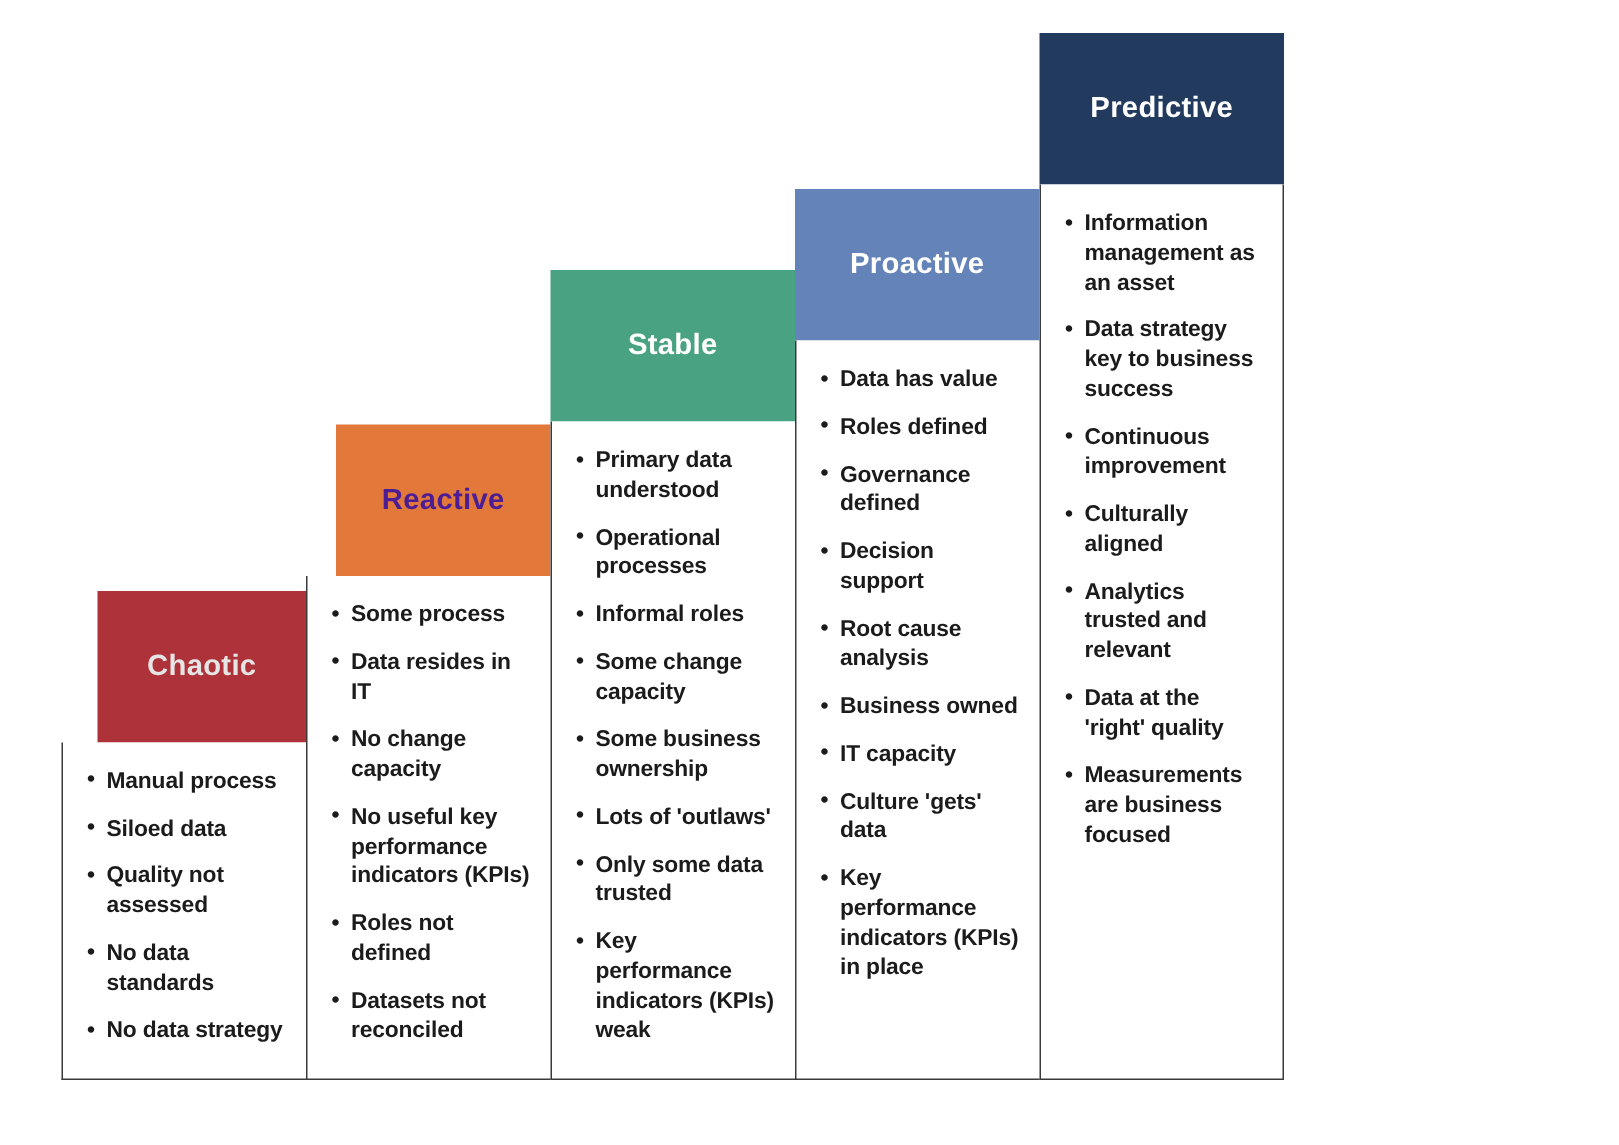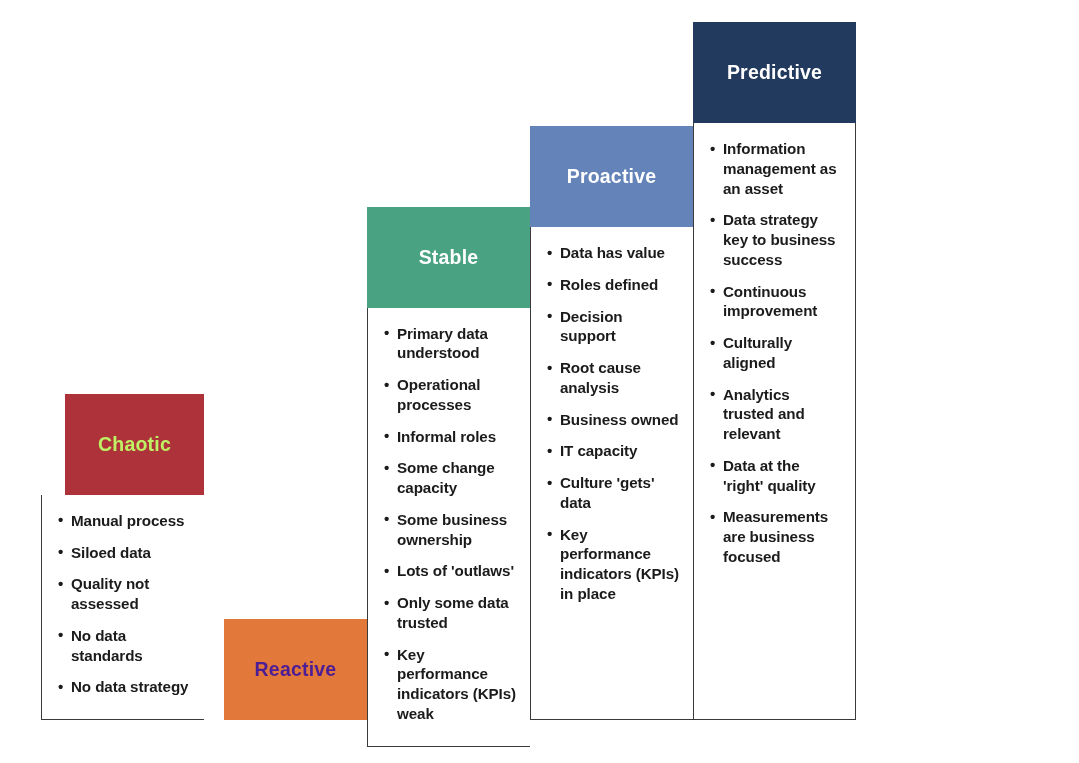--- a/index.html
+++ b/index.html
@@ -98,50 +98,60 @@
     left: 0;
     top: -0.5px;
     font-size: 15.2px;
     line-height: 1.30;
     color: #1b1b1b;
   }
 
   
   .col-0 { height: 699px; }
   .col-1 { height: 699px; }
-  .col-2 { height: 699px; justify-content: center; }
+  .col-2 { height: 699px; }
   .col-3 { height: 699px; }
   .col-4 { height: 699px; }
 
   .col-0 .header-box { margin-top: 0; }
 </style>
 </head>
 <body>
 
 <div id="stage">
   <div class="staircase" id="staircase">
       <div class="stage-col col-0">
         <div style="flex: 0 0 419px;"></div>
-        <div class="header-box" style="background: rgb(174, 50, 57); color: #bef264; margin-left: 24px;">
+        <div class="header-box" style="background: rgb(174, 50, 57); color: #e5e5e5; margin-left: 24px;">
           <span>Chaotic</span>
         </div>
         <div class="body-box">
           <ul class="bullets">
             <li>Manual process</li>
             <li>Siloed data</li>
             <li>Quality not assessed</li>
             <li>No data standards</li>
             <li>No data strategy</li>
           </ul>
         </div>
       </div>
       <div class="stage-col col-1">
         <div style="flex: 0 0 316px;"></div>
         <div class="header-box" style="background: rgb(226, 121, 58); color: #4c1d95; margin-left: 20px;">
           <span>Reactive</span>
+        </div>
+        <div class="body-box">
+          <ul class="bullets">
+            <li>Some process</li>
+            <li>Data resides in IT</li>
+            <li>No change capacity</li>
+            <li>No useful key performance indicators (KPIs)</li>
+            <li>Roles not defined</li>
+            <li>Datasets not reconciled</li>
+          </ul>
         </div>
       </div>
       <div class="stage-col col-2">
         <div style="flex: 0 0 212px;"></div>
         <div class="header-box" style="background: rgb(73, 163, 131); color: rgb(255, 255, 255);">
           <span>Stable</span>
         </div>
         <div class="body-box">
           <ul class="bullets">
             <li>Primary data understood</li>
@@ -157,20 +167,21 @@
       </div>
       <div class="stage-col col-3">
         <div style="flex: 0 0 105px;"></div>
         <div class="header-box" style="background: rgb(100, 131, 185); color: rgb(255, 255, 255);">
           <span>Proactive</span>
         </div>
         <div class="body-box">
           <ul class="bullets">
             <li>Data has value</li>
             <li>Roles defined</li>
+            <li>Governance defined</li>
             <li>Decision support</li>
             <li>Root cause analysis</li>
             <li>Business owned</li>
             <li>IT capacity</li>
             <li>Culture 'gets' data</li>
             <li>Key performance indicators (KPIs) in place</li>
           </ul>
         </div>
       </div>
       <div class="stage-col col-4">

